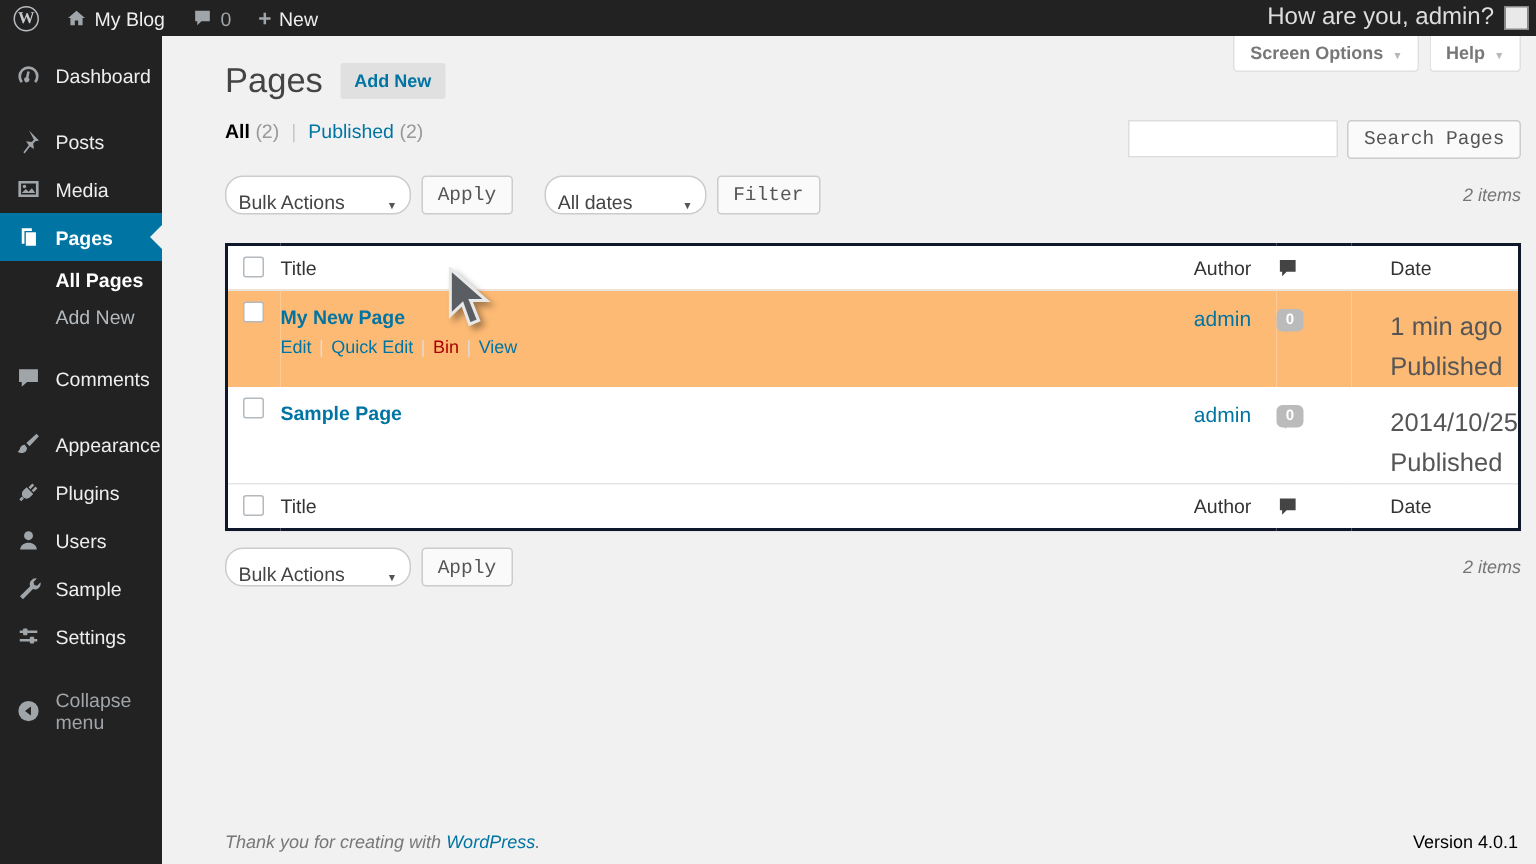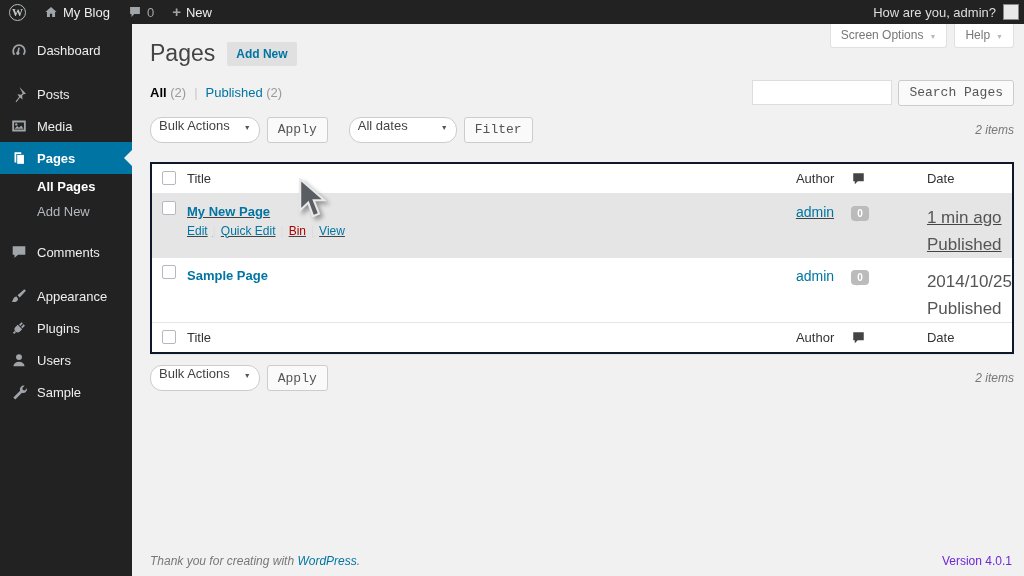--- a/index.html
+++ b/index.html
@@ -8,97 +8,97 @@
   a { text-decoration:none; }
 
   
   #adminbar { position:absolute; top:0; left:0; right:0; height:24px; background:#222; color:#eee; display:flex; align-items:center; z-index:60; font-size:13px; }
   .ab-item { display:flex; align-items:center; gap:5px; padding:0 9px; height:24px; cursor:pointer; }
   .ab-icon svg { display:block; fill:#a0a5aa; }
   .wp-logo-circle { width:17px; height:17px; border:1.4px solid #b8bcc0; border-radius:50%; display:flex; align-items:center; justify-content:center; font-family:"Liberation Serif",serif; font-size:11px; font-weight:bold; color:#c6cacd; }
   .ab-count { color:#a0a5aa; }
   .plus-glyph::before { content:"+"; font-size:15px; font-weight:bold; color:#a0a5aa; line-height:1; }
   .ab-right { margin-left:auto; display:flex; align-items:center; gap:7px; padding-right:5px; }
-  .ab-greeting { color:#ddd; font-size:13px; }
+  .ab-greeting { color:#ddd; font-size:16px; }
   .ab-avatar { width:16px; height:16px; background:#e9e9e9; border:1px solid #888; }
 
   
-  #sidebar { position:absolute; top:24px; left:0; bottom:0; width:132px; background:#222; color:#eee; }
+  #sidebar { position:absolute; top:24px; left:0; bottom:0; width:108px; background:#222; color:#eee; }
   .menu-item { display:flex; align-items:center; gap:9px; padding:7px 10px; font-size:13px; cursor:pointer; position:relative; color:#eee; }
   .menu-item .micon { width:18px; height:18px; flex:0 0 18px; color:#a0a5aa; }
   .menu-item .micon svg { display:block; width:18px; height:18px; fill:currentColor; }
   .menu-item.active { background:#0074a2; color:#fff; font-weight:bold; }
   .menu-item.active .micon { color:#fff; }
   .menu-item.active::after { content:""; position:absolute; right:0; top:50%; margin-top:-8px; border:8px solid transparent; border-right-color:#f1f1f1; }
   .menu-gap { height:12px; }
   .submenu-item { padding:5px 10px 5px 37px; font-size:13px; color:#b4b9be; cursor:pointer; }
   .submenu-item.current { color:#fff; font-weight:bold; }
   .collapse-item { margin-top:12px; color:#a0a5aa; }
   .collapse-item .micon { color:#a0a5aa; }
 
   
   #content { position:absolute; top:24px; left:130px; right:0; bottom:0; padding:0 10px 0 20px; }
 
-  #screen-meta { position:absolute; top:0; right:10px; display:flex; gap:7px; }
+  #screen-meta { position:absolute; top:0; right:10px; display:flex; gap:7px;font-weight:bold; }
   .meta-toggle { background:#fff; border:1px solid #e0e0e0; border-top:none; border-radius:0 0 3px 3px; padding:4px 10px 5px; font-size:12px; color:#777; display:flex; align-items:center; gap:6px; cursor:pointer; }
   .meta-caret::after { content:"▼"; font-size:7px; color:#b4b9be; }
 
   #page-header { margin-top:16px; display:flex; align-items:center; }
   h1#page-title { font-size:23px; font-weight:400; color:#444; line-height:1.2; }
   .add-new-btn { margin-left:12px; background:#e0e0e0; color:#0074a2; font-size:12px; font-weight:bold; padding:5px 9px; border-radius:2px; border:none; cursor:pointer; font-family:inherit; }
 
-  #views-row { margin-top:12px; display:flex; align-items:center; }
+  #views-row { margin-top:12px; display:flex; align-items:flex-start; }
   .subsubsub { font-size:13px; display:flex; gap:6px; align-items:center; }
   .subsubsub .view-sep { color:#c8c8c8; padding:0 2px; }
   .view-all-label { color:#000; font-weight:bold; }
   .view-count { color:#999; }
   .view-link { color:#0074a2; cursor:pointer; }
 
   #search-box { margin-left:auto; display:flex; gap:6px; align-items:center; }
   #search-input { width:140px; height:25px; border:1px solid #ddd; background:#fff; padding:0 6px; font-family:inherit; font-size:13px; }
   .wp-btn { background:#fafafa; border:1px solid #ccc; border-radius:3px; color:#555; height:26px; padding:0 10px; font-size:13px; font-family:Liberation Mono, monospace; cursor:pointer; }
 
   .tablenav { margin-top:10px; display:flex; align-items:center; gap:7px; height:28px; }
-  .wp-select { background:#fff; border:1px solid #ccc; border-radius:12px; height:26px; display:flex; align-items:flex-start; gap:14px; padding:0 8px; font-size:13px; color:#444; cursor:pointer; }
+  .wp-select { background:#fff; border:1px solid #ccc; border-radius:12px; height:26px; display:flex; align-items:flex-end; gap:28px; padding:0 8px; font-size:13px; color:#444; cursor:pointer; }
   .select-caret::after { content:"▼"; font-size:7px; color:#555; }
   .dates-select { margin-left:14px; min-width:108px; justify-content:space-between; }
   .items-count { margin-left:auto; font-size:12px; font-style:italic; color:#777; }
 
   
   table.wp-list { margin-top:18px; width:100%; border-collapse:collapse; background:#fff; border:2px solid #0f172a; box-shadow:0 1px 1px rgba(0,0,0,.04); }
   table.wp-list th, table.wp-list td { text-align:left; vertical-align:top; font-weight:normal; }
   .col-cb { width:36px; }
   .col-author { width:55px; }
   .col-comments { width:50px; }
   .col-date { width:100px; }
   thead th, tfoot th { padding:7px 0 7px 0; font-size:13px; color:#333; }
   thead th.cb-cell, tfoot th.cb-cell, td.cb-cell { padding:7px 0 0 10px; }
   thead { border-bottom:1px solid #e5e5e5; }
   tfoot { border-top:1px solid #e5e5e5; }
   tbody tr { height:48px; }
-  tbody tr.alternate { background:#e5e5e5;text-decoration:underline; }
+  tbody tr.alternate { background:#fdba74; }
   tbody td { padding-top:10px; font-size:13px; }
   td.date-cell, th.date-head { padding-left:26px !important; }
   thead th.date-head, tfoot th.date-head { padding-left:26px; }
   .row-title { color:#0074a2; font-weight:bold; font-size:13px; cursor:pointer; }
   .author-link { color:#0074a2; font-size:14px; cursor:pointer; }
   .row-actions { margin-top:5px; font-size:12px; color:#ddd; display:flex; gap:5px; }
   .row-actions a { color:#0074a2; cursor:pointer; }
   .row-actions a.bin { color:#a00; }
   .act-sep::before { content:"|"; color:#ddd; }
   .date-lines { font-size:17px; color:#555; line-height:1.6; }
   .cbubble { position:relative; display:inline-block; min-width:18px; height:15px; background:#bbb; border-radius:4px; color:#fff; font-size:10px; font-weight:bold; line-height:15px; text-align:center; padding:0 3px; cursor:pointer; margin-top:2px; }
   .cbubble::after { content:""; position:absolute; left:4px; bottom:-5px; border:4px solid transparent; border-top-color:#bbb; border-left-width:2px; border-right-width:2px; }
   .comment-col-icon svg { fill:#444; display:block; }
 
   
   #wp-footer { position:absolute; left:20px; right:12px; bottom:8px; display:flex; align-items:center; font-size:12px; color:#777; }
   #footer-thanks { font-style:italic; }
   #footer-thanks a { color:#0074a2; font-style:italic; cursor:pointer; }
-  #footer-version { margin-left:auto; color:#6d28d9; }
+  #footer-version { margin-left:auto; color:#000000; }
 
   
   #mouse-cursor { position:absolute; left:299px; top:178px; z-index:100; pointer-events:none; filter:drop-shadow(3px 3px 2px rgba(0,0,0,.35)); }
 </style>
 </head>
 <body>
 
 <div id="adminbar">
   <div class="ab-item">
     <span class="wp-logo-circle">W</span>
@@ -221,21 +221,40 @@
 
   <div class="menu-item">
     <span class="micon">
       <svg viewBox="0 0 20 20">
           <path d="M16.2 3a4.3 4.3 0 0 0-5 5.7l-7.5 7.4 2.2 2.2 7.4-7.5a4.3 4.3 0 0 0 5.6-5l-2.5 2.5-2.1-.6-.6-2.1z"></path>
         </svg>
     </span>
     <span>Sample</span>
   </div>
 
-
+  <div class="menu-item">
+    <span class="micon">
+      <svg viewBox="0 0 20 20">
+          <path d="M3.5 6h13v1.8h-13zM3.5 12.2h13V14h-13z"></path>
+          <rect x="6" y="4.4" width="3.2" height="5" rx=".6"></rect>
+          <rect x="11" y="10.6" width="3.2" height="5" rx=".6"></rect>
+        </svg>
+    </span>
+    <span>Settings</span>
+  </div>
+
+  <div class="menu-item collapse-item">
+    <span class="micon">
+      <svg viewBox="0 0 20 20">
+          <circle cx="10" cy="10" r="7.5"></circle>
+          <path d="M11.8 6.6L7.4 10l4.4 3.4z" fill="#222"></path>
+        </svg>
+    </span>
+    <span>Collapse menu</span>
+  </div>
 </div>
 
 <div id="content">
 
   <div id="screen-meta">
     <div class="meta-toggle">
       <span>Screen Options</span>
       <span class="meta-caret"></span>
     </div>
     <div class="meta-toggle">

